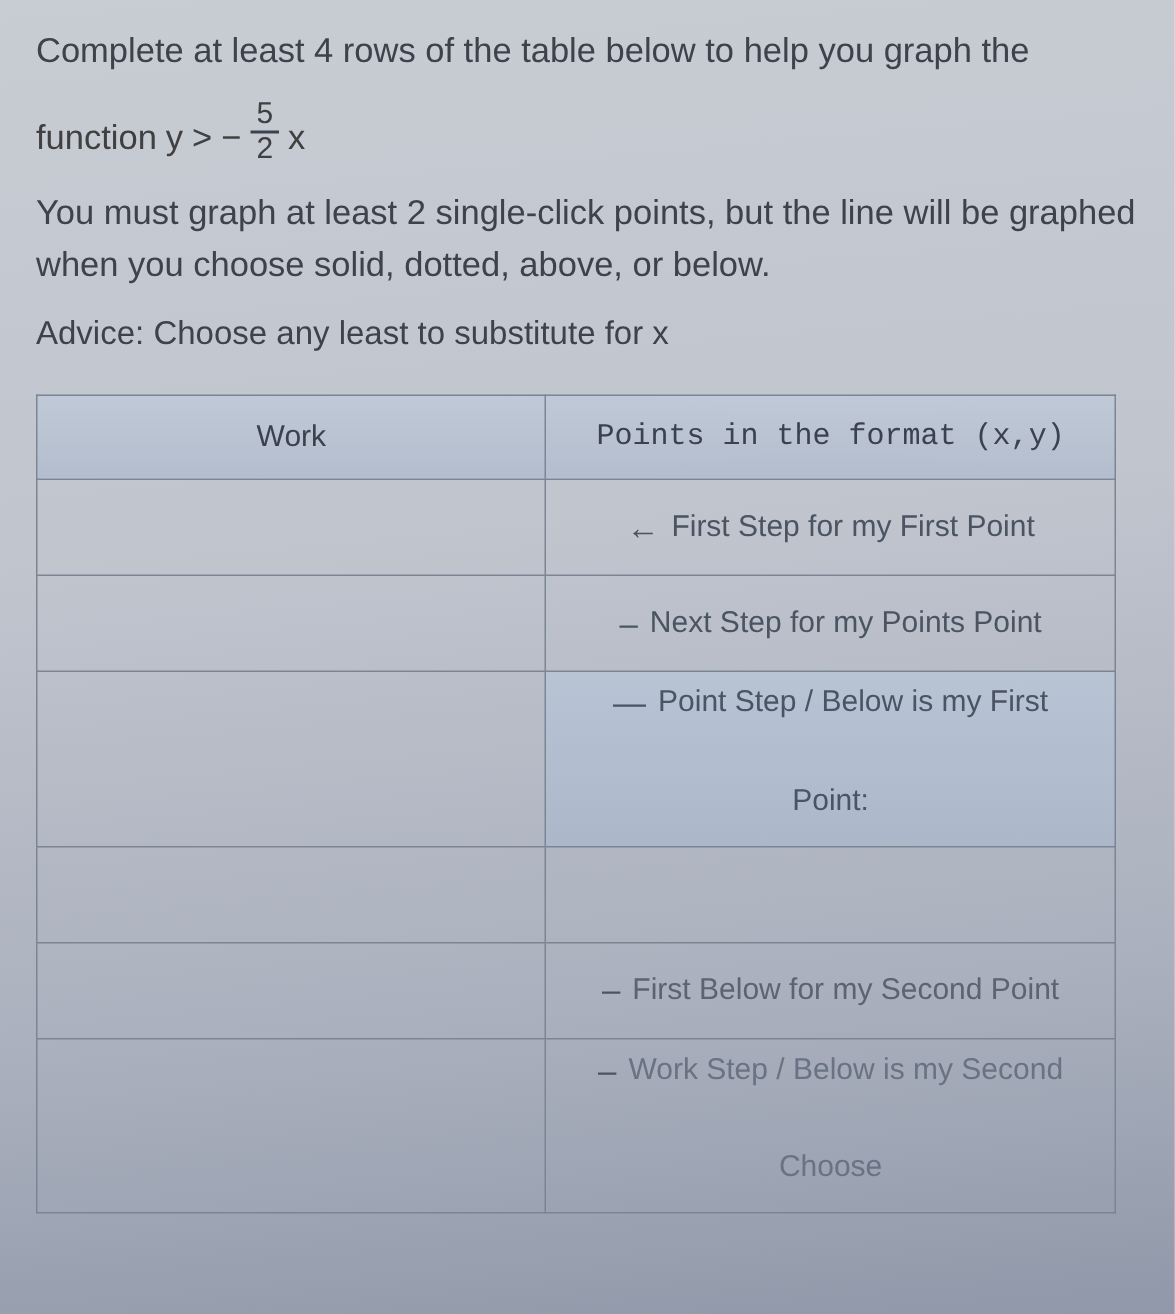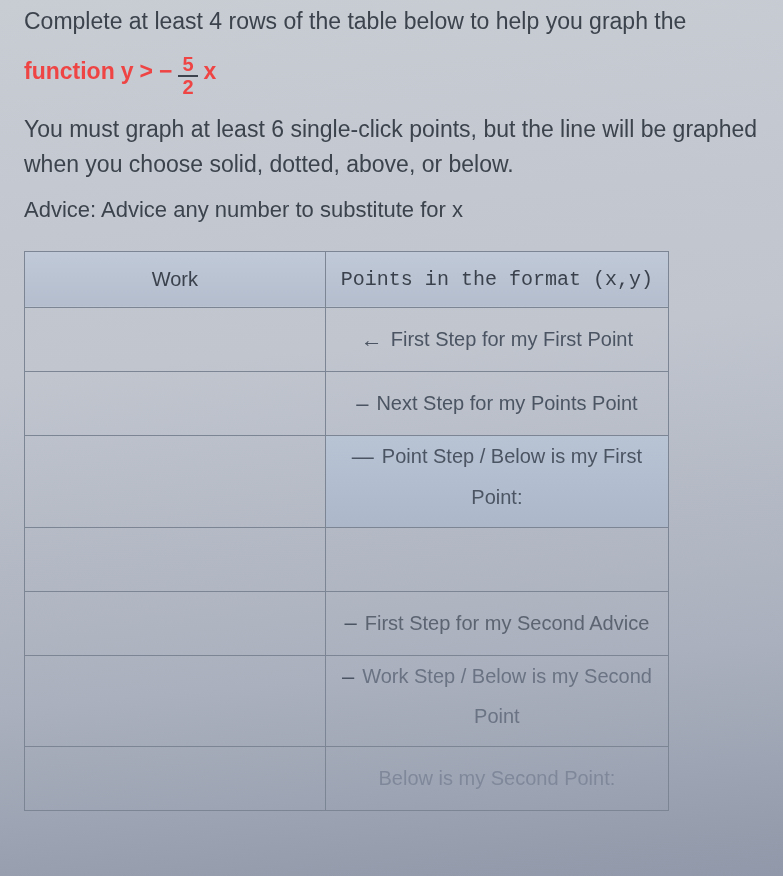--- a/index.html
+++ b/index.html
@@ -5,57 +5,56 @@
   * { box-sizing: border-box; margin: 0; padding: 0; }
   html, body {
     width: 783px;
     height: 876px;
     background: linear-gradient(175deg, #c8ccd3 0%, #c0c5ce 40%, #aab0bd 75%, #9098a9 100%);
     font-family: Arial, Helvetica, sans-serif;
     color: #3a4048;
     overflow: hidden;
   }
   .page {
-    padding: 4px 24px 24px 24px;
+    padding: 16px 24px 24px 24px;
   }
   .problem-text {
     font-size: 23px;
     line-height: 1.55;
     color: #3c434c;
   }
   .problem-text p { margin-bottom: 14px; }
   .function-line {
     display: flex;
-    align-items: flex-start;
+    align-items: flex-end;
     gap: 6px;
     font-size: 23px;
     margin-bottom: 14px;
-    color: #ef4444;
-    font-weight: bold;
+    color: #404040;
   }
   .frac {
     display: inline-flex;
     flex-direction: column;
     align-items: center;
     font-size: 20px;
     line-height: 1.05;
     position: relative;
     vertical-align: middle;
   }
   .frac .num { border-bottom: 2px solid #3c434c; padding: 0 4px; }
   .frac .den { padding: 0 4px; }
   .advice {
     font-size: 22px;
     color: #3c434c;
     margin-top: 12px;
     margin-bottom: 28px;
   }
   table.worktable {
     border-collapse: collapse;
-    width: 645px;
+    width: 720px;
     background: transparent;
   }
   table.worktable th, table.worktable td {
     border: 1px solid #7c8593;
     padding: 0;
   }
   table.worktable th {
     background: linear-gradient(#bfc9d7, #b3bdcd);
     font-weight: 400;
     color: #3b424d;
@@ -78,21 +77,21 @@
     gap: 8px;
     font-size: 20px;
     color: #4b5462;
     text-align: center;
     padding: 6px 8px;
     line-height: 1.35;
   }
   .dash-text.selected {
     background: linear-gradient(#b8c4d4, #acb8ca);
   }
-  .dash-row2 { padding-top:4px; padding-bottom:10px; }
+  .dash-row2 { padding-top:4px; padding-bottom:10px;margin-top:25px; }
   .dash {
     font-size: 22px;
     color: #4b5462;
     flex: 0 0 auto;
   }
   .fade1 { color: #5c6472; }
   .fade2 { color: #6a7383; }
   .fade3 { color: #7a8496; opacity: 0.85; }
   .work-input {
     width: 100%; height: 100%;
@@ -117,24 +116,24 @@
       <span>y</span>
       <span>&gt;</span>
       <span>−</span>
       <span class="frac">
         <span class="num">5</span>
         <span class="den">2</span>
       </span>
       <span>x</span>
     </div>
 
-    <p>You must graph at least 6 single-click points, but the line will be graphed when you choose solid, dotted, above, or below.</p>
+    <p>You must graph at least 2 single-click points, but the line will be graphed when you choose solid, dotted, above, or below.</p>
   </div>
 
-  <p class="advice">Advice: Advice any number to substitute for x</p>
+  <p class="advice">Advice: Choose any least to substitute for x</p>
 
   <table class="worktable">
     <thead>
       <tr>
         <th class="work-col">Work</th>
         <th class="pts-col">Points in the format (x,y)</th>
       </tr>
     </thead>
     <tbody>
 
@@ -190,47 +189,37 @@
         </td>
       </tr>
 
       <tr>
         <td class="cell">
             <div class="work-input"></div>
           </td>
         <td class="cell">
           <div class="dash-text fade1">
             <span class="dash">–</span>
-            <span>First Step for my Second Advice</span>
+            <span>First Below for my Second Point</span>
           </div>
         </td>
       </tr>
 
       <tr>
         <td class="tallcell">
             <div class="work-input"></div>
           </td>
         <td class="tallcell">
           <div class="dash-text fade2 stack">
             <div style="display:flex;align-items:center;gap:8px;">
               <span class="dash">–</span>
               <span>Work Step / Below is my Second</span>
             </div>
             <div class="dash-row2">
-              <span>Point</span>
-            </div>
-          </div>
-        </td>
-      </tr>
-
-      <tr>
-        <td class="cell">
-            <div class="work-input"></div>
-          </td>
-        <td class="cell">
-          <div class="dash-text fade3">
-            <span>Below is my Second Point:</span>
-          </div>
-        </td>
-      </tr>
+              <span>Choose</span>
+            </div>
+          </div>
+        </td>
+      </tr>
+
     </tbody>
   </table>
 </div>
 
 </body></html>

